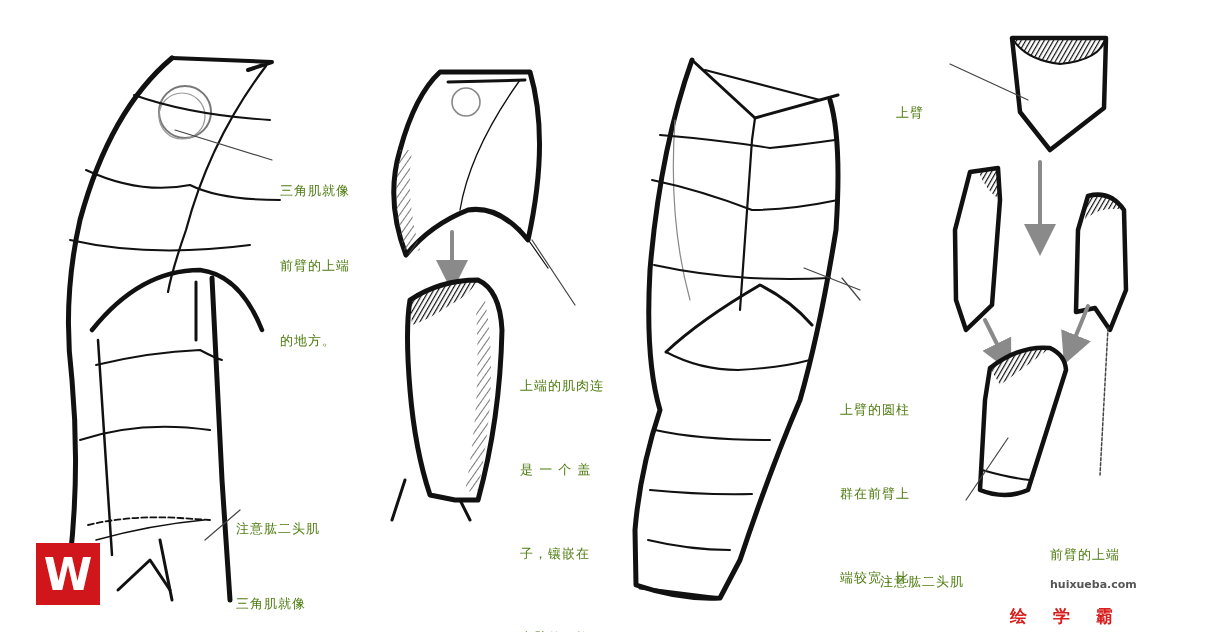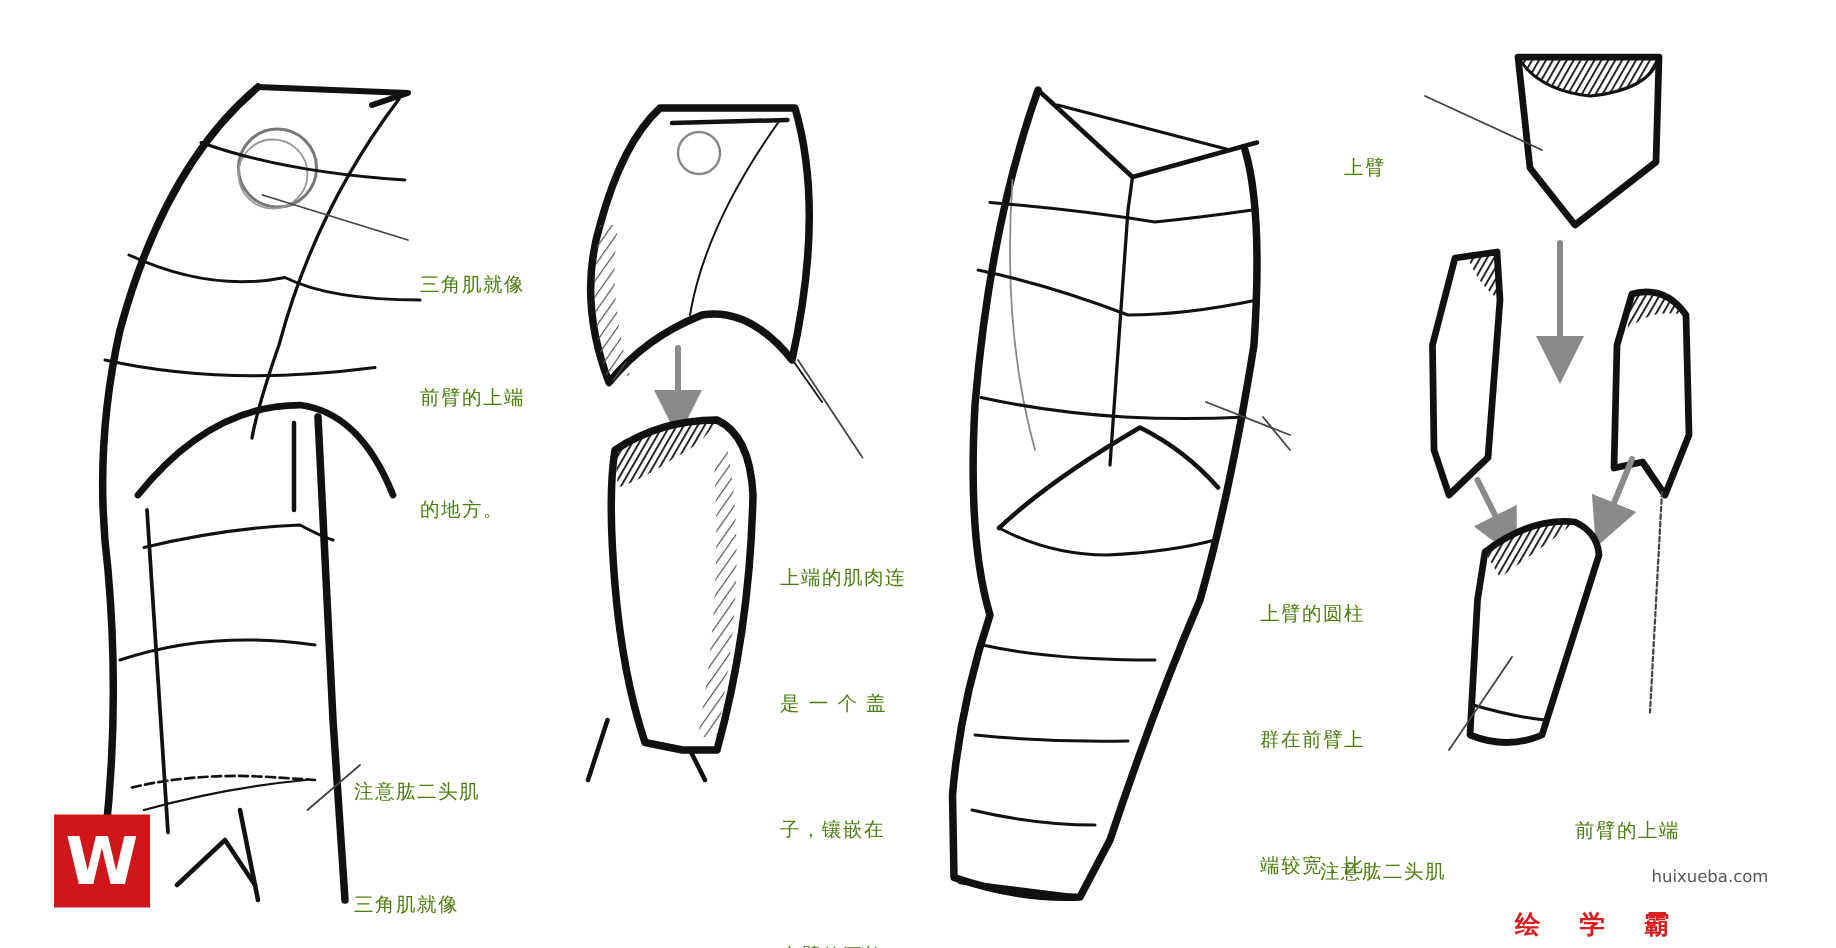--- a/index.html
+++ b/index.html
@@ -3,21 +3,21 @@
 <meta charset="utf-8">
 <style>
   html, body { margin:0; padding:0; background:#ffffff; }
   body { width:1224px; height:632px; position:relative; overflow:hidden; font-family:"DejaVu Sans", sans-serif; }
   #art { position:absolute; left:0; top:0; width:1224px; height:632px; }
   .note { position:absolute; color:#4d7c0f; font-size:13px; line-height:25px; white-space:pre; letter-spacing:1px; }
   .note .line { display:block; }
   .logo { position:absolute; left:36px; top:543px; width:64px; height:62px; background:#d0161b; }
   .logo span { position:absolute; left:0; top:0; width:64px; height:62px; display:flex; align-items:center; justify-content:center; color:#fff; font-family:"DejaVu Sans", sans-serif; font-weight:bold; font-size:44px; }
   .wm { position:absolute; left:1010px; top:565px; font-size:17px; font-weight:bold; color:#d81e1e; letter-spacing:10px; white-space:pre;margin-top:40px; }
-  .wm2 { position:absolute; left:1101px; top:578px; font-size:11px; color:#555; white-space:pre; }
+  .wm2 { position:absolute; left:1050px; top:578px; font-size:11px; color:#555; white-space:pre;font-weight:bold; }
 </style>
 </head>
 <body>
 
 <svg id="art" viewBox="0 0 1224 632" xmlns="http://www.w3.org/2000/svg">
   <defs>
     <pattern id="hatch" width="6" height="6" patternUnits="userSpaceOnUse" patternTransform="rotate(35)">
       <line x1="0" y1="0" x2="0" y2="6" stroke="#555" stroke-width="1.6"></line>
     </pattern>
     <pattern id="hatchDark" width="4" height="4" patternUnits="userSpaceOnUse" patternTransform="rotate(30)">

